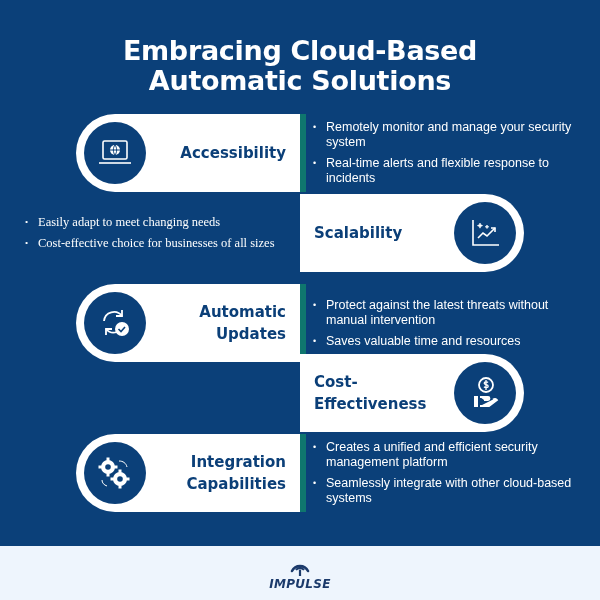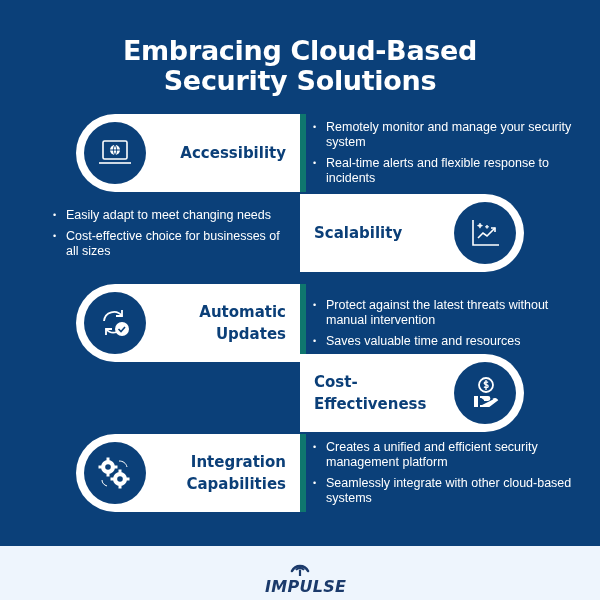--- a/index.html
+++ b/index.html
@@ -11,35 +11,35 @@
   .pill.left { left:76px; width:224px; border-radius:39px 0 0 39px; }
   .pill.right { left:300px; width:224px; border-radius:0 39px 39px 0; }
   .circle { position:absolute; top:8px; width:62px; height:62px; border-radius:50%; background:#0b4079; display:flex; align-items:center; justify-content:center; }
   .pill.left .circle { left:8px; }
   .pill.right .circle { right:8px; }
   .heading { position:absolute; color:#0b3f78; font-family:"DejaVu Sans", sans-serif; font-weight:bold; font-size:15px; line-height:22px; top:50%; transform:translateY(-50%); }
   .pill.left .heading { right:14px; text-align:right; }
   .pill.right .heading { left:14px; text-align:left; }
   .bullets { position:absolute; top:0; height:78px; box-sizing:border-box; display:flex; flex-direction:column; justify-content:center; gap:6px; margin:0; padding:0; list-style:none; }
   .bullets.right { left:300px; width:300px; padding-left:10px; padding-right:20px; border-left:6px solid #0f766e; }
-  .bullets.left { left:0; width:300px; padding-left:56px; padding-right:8px; }
+  .bullets.left { left:0; width:300px; padding-left:28px; padding-right:8px;font-family:Liberation Serif, serif; }
   .bullets li { position:relative; color:#fff; font-size:12.5px; line-height:15px; padding-left:10px; }
   .bullets li::before { content:"\2022"; position:absolute; left:-3px; top:0; font-size:9px; }
   .footer { position:absolute; left:0; top:546px; width:600px; height:54px; background:#eef5fd; }
   .logo { position:absolute; left:265px; top:556px; width:70px; text-align:center; }
-  .logo-text { display:block; color:#1b3a6b; font-family:"DejaVu Sans", sans-serif; font-weight:bold; font-style:italic; font-size:16px; letter-spacing:0.3px; margin-top:1px; }
+  .logo-text { display:block; color:#1b3a6b; font-family:"DejaVu Sans", sans-serif; font-weight:bold; font-style:italic; font-size:12px; letter-spacing:0.3px; margin-top:1px; }
   svg { display:block; }
 </style>
 </head>
 <body>
 
 <div class="main">
   <div class="title">
     <div>Embracing Cloud-Based</div>
-    <div>Security Solutions</div>
+    <div>Automatic Solutions</div>
   </div>
 
   <div class="row" style="top:114px;">
     <div class="pill left">
       <div class="circle">
         <span>
           <svg width="36" height="30" viewBox="0 0 36 30" fill="none" stroke="#fff" stroke-width="1.6">
             <rect x="6" y="3" width="24" height="18" rx="1.5"></rect>
             <line x1="2" y1="25" x2="34" y2="25"></line>
             <circle cx="18" cy="12" r="5" fill="#fff" stroke="none"></circle>

